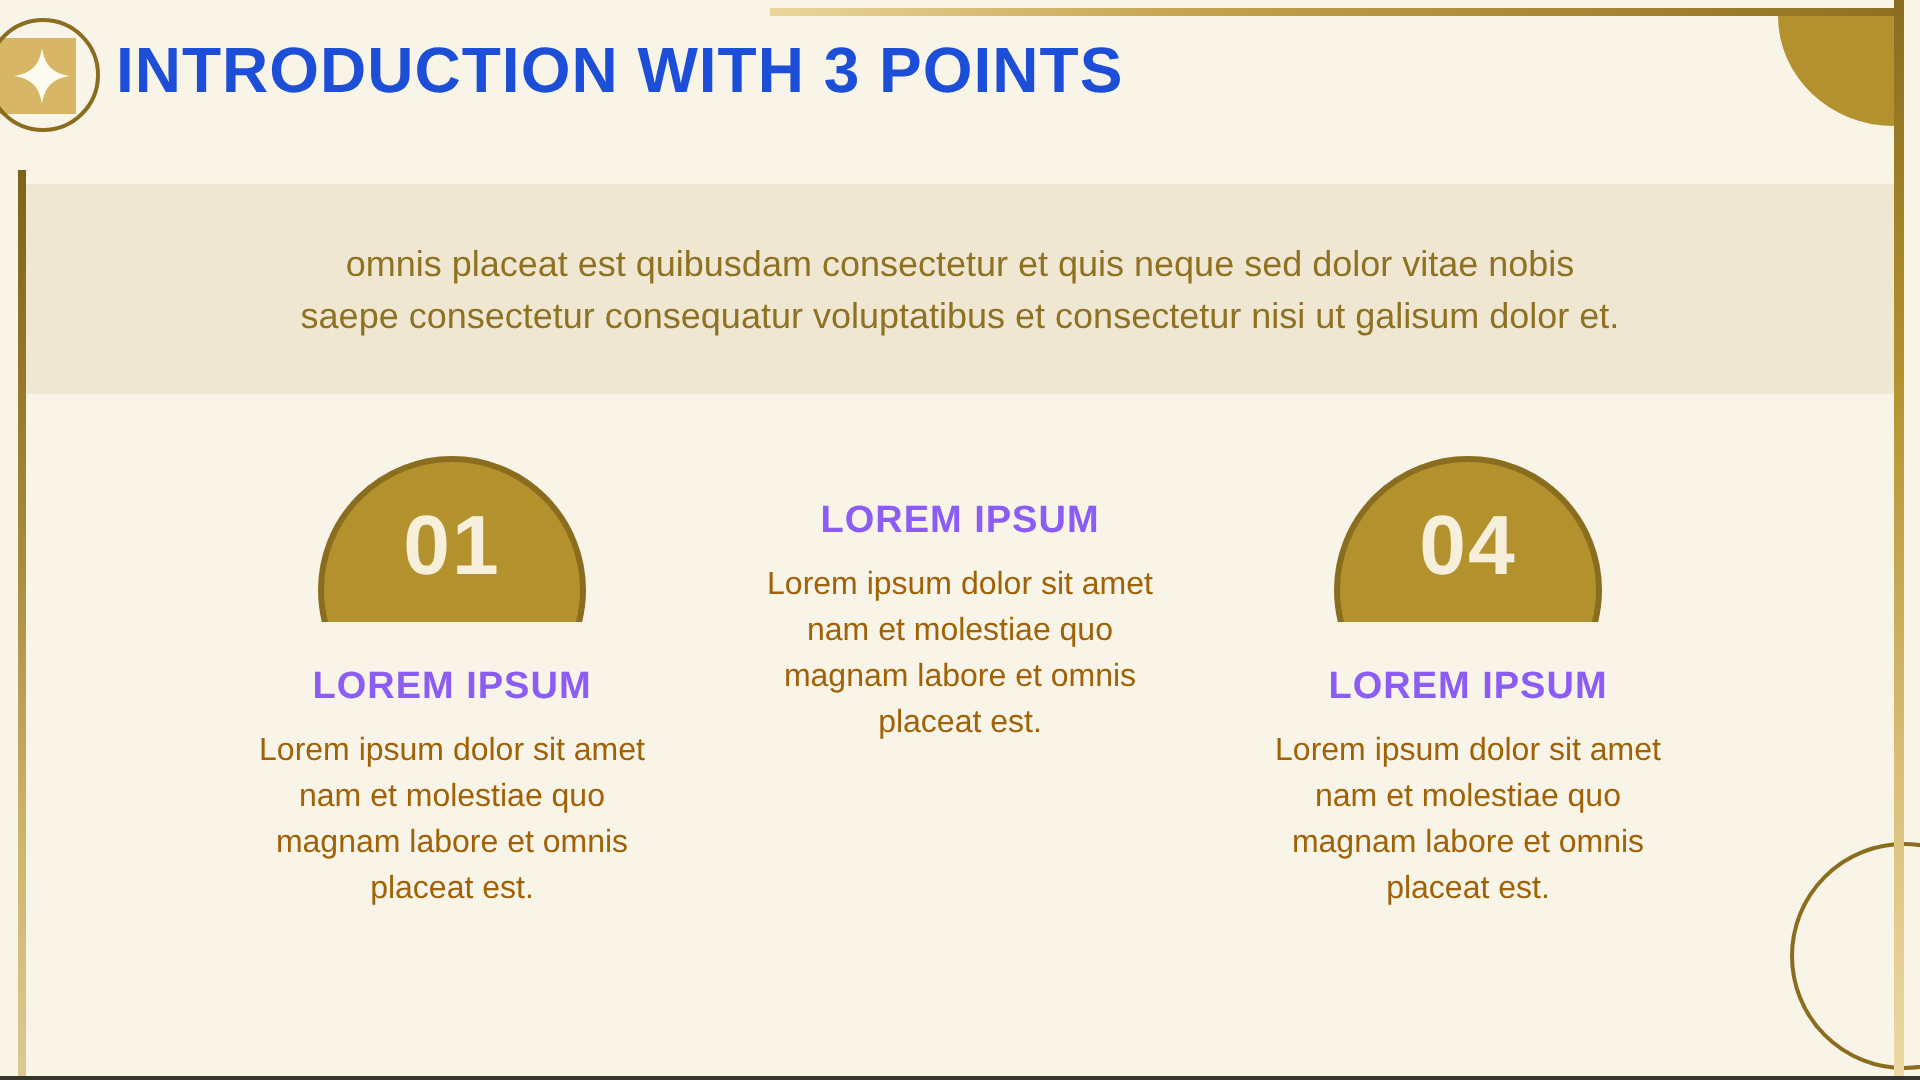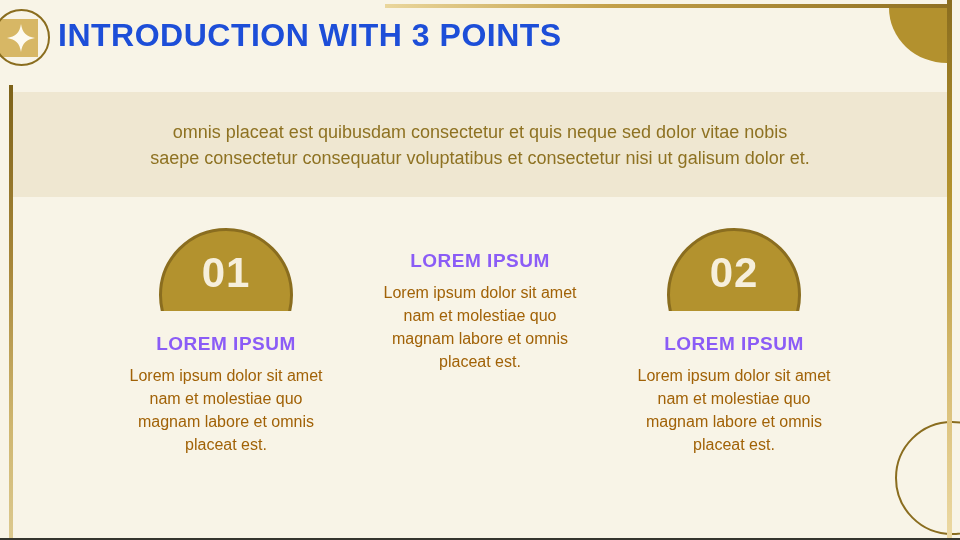--- a/index.html
+++ b/index.html
@@ -177,19 +177,19 @@
   </div>
 
   <div class="point-col">
     <div class="point-heading">LOREM IPSUM</div>
     <div class="point-body">Lorem ipsum dolor sit amet nam et molestiae quo magnam labore et omnis placeat est.</div>
   </div>
 
   <div class="point-col">
     <div class="num-clip">
       <div class="num-circle"></div>
-      <div class="num-label">02</div>
+      <div class="num-label">04</div>
     </div>
     <div class="point-heading">LOREM IPSUM</div>
     <div class="point-body">Lorem ipsum dolor sit amet nam et molestiae quo magnam labore et omnis placeat est.</div>
   </div>
 
 </div>
 
 </body></html>

